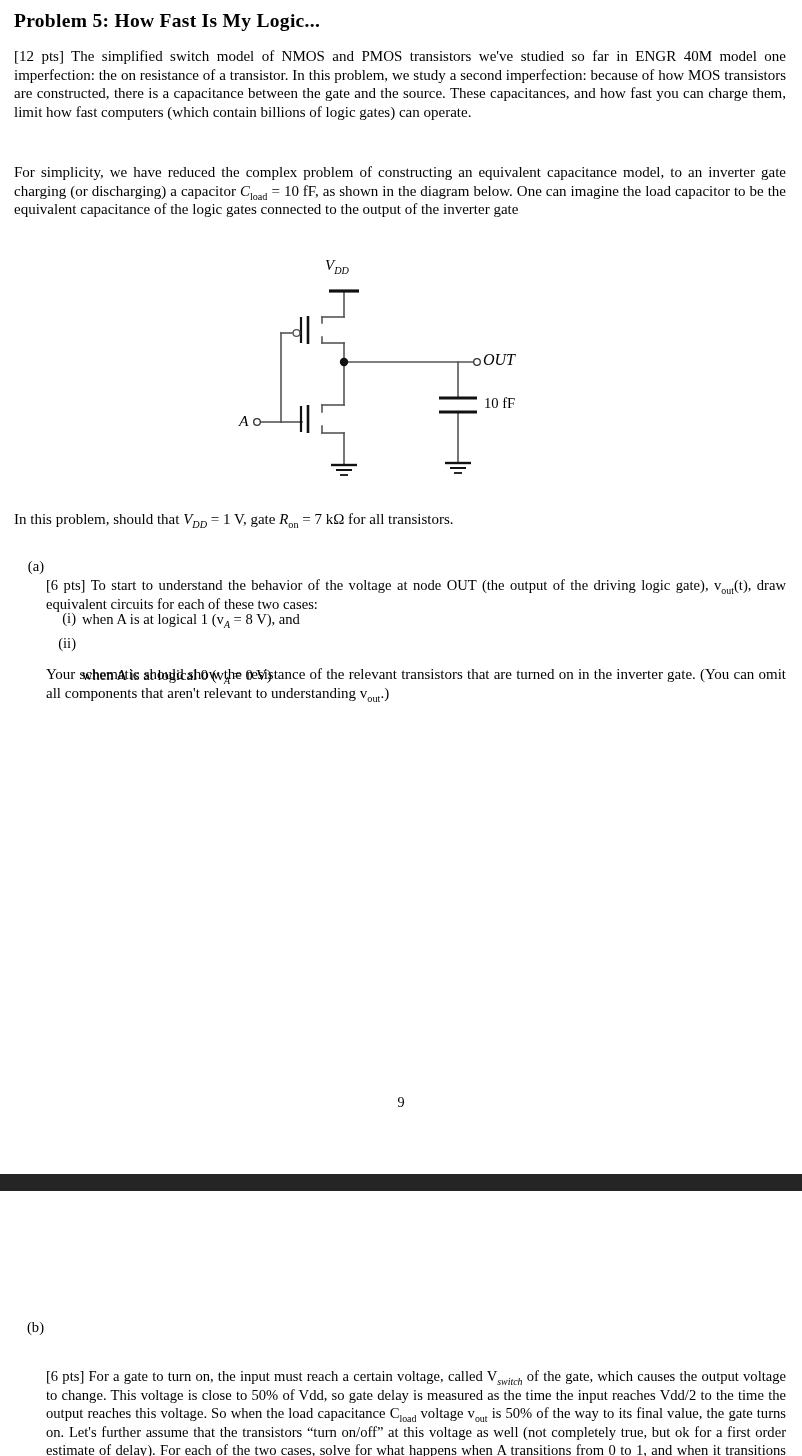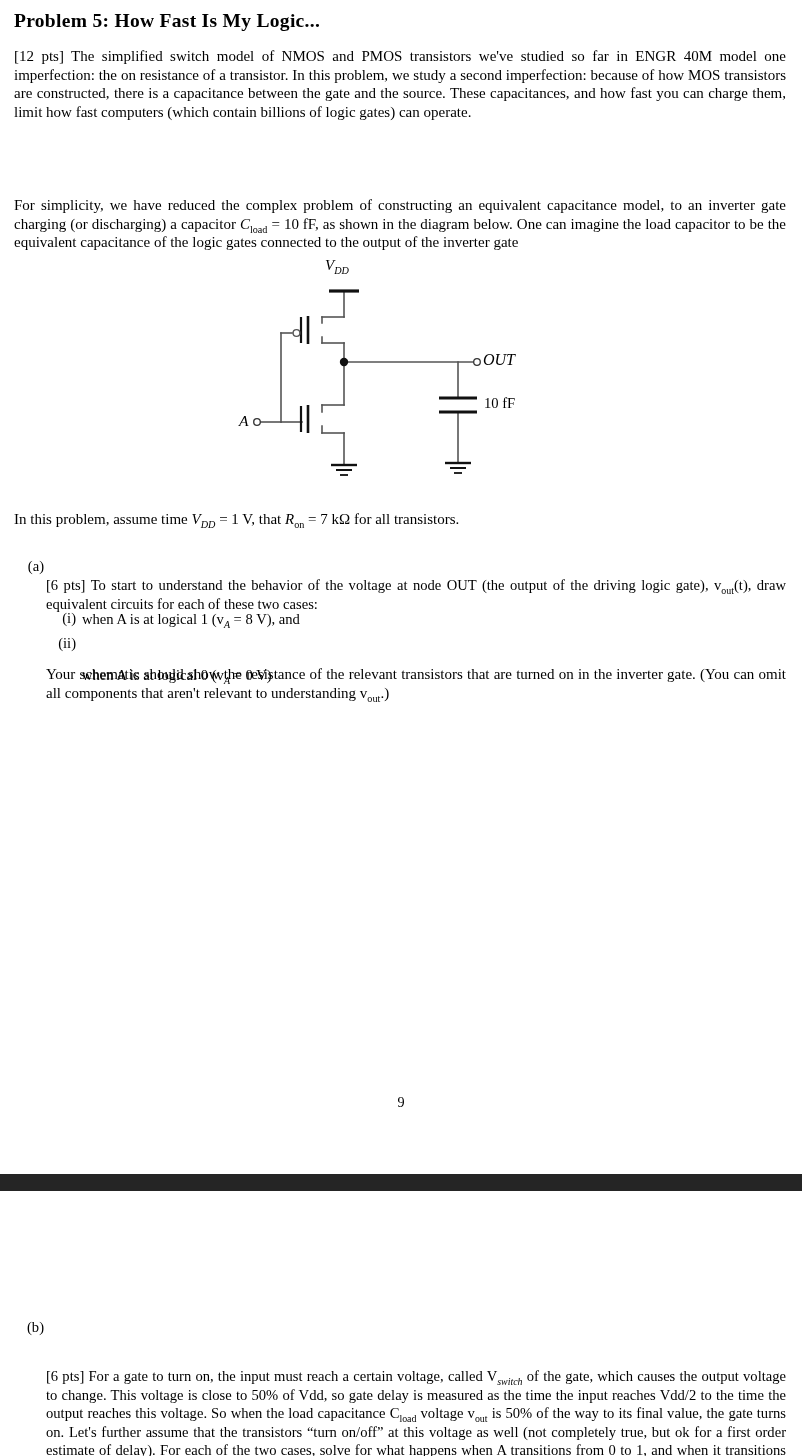--- a/index.html
+++ b/index.html
@@ -31,21 +31,21 @@
     white-space: nowrap;
   }
   .para {
     position: absolute;
     font-size: 15px;
     line-height: 18.6px;
     text-align: justify;
     text-justify: inter-word;
   }
   #intro-para { left: 14px; top: 47px; width: 772px; }
-  #setup-para { left: 14px; top: 163px; width: 772px; margin-top: 33px; }
+  #setup-para { left: 14px; top: 163px; width: 772px; }
   #assume-para { left: 14px; top: 510px; width: 772px; }
   #partA-body { left: 46px; top: 665px; width: 740px; }
   .label-col {
     position: absolute;
     text-align: right;
     font-size: 14.6px;
   }
   .item-text {
     position: absolute;
     font-size: 14.6px;
@@ -197,21 +197,21 @@
       <circle cx="247" cy="107" r="3.3" fill="#ffffff" stroke="#333333" stroke-width="1.3"></circle>
     </svg>
 
     <div style="position:absolute; left:95px; top:2px; font-size:15px;"><span class="mi">V</span><sub class="smi">DD</sub></div>
     <div style="position:absolute; left:9px; top:157px; font-size:15.5px;" class="mi">A</div>
     <div style="position:absolute; left:253px; top:96px; font-size:16px;" class="mi">OUT</div>
     <div style="position:absolute; left:254px; top:140px; font-size:14.6px;">10 fF</div>
   </div>
 
   <div class="para" id="assume-para">
-    <span>In this problem, assume time </span><span class="nb"><span class="mi">V</span><sub class="smi">DD</sub><span> = 1 V</span></span><span>, that </span><span class="nb"><span class="mi">R</span><sub class="sm">on</sub><span> = 7 kΩ</span></span><span> for all transistors.</span>
+    <span>In this problem, should that </span><span class="nb"><span class="mi">V</span><sub class="smi">DD</sub><span> = 1 V</span></span><span>, gate </span><span class="nb"><span class="mi">R</span><sub class="sm">on</sub><span> = 7 kΩ</span></span><span> for all transistors.</span>
   </div>
 
   <div class="label-col" id="partA-label">(a)</div>
   <div class="item-text" id="partA-text">
     <span>[6 pts] To start to understand the behavior of the voltage at node OUT (the output of the driving logic gate), v</span><sub class="sm">out</sub><span>(t), draw equivalent circuits for each of these two cases:</span>
   </div>
 
   <div class="label-col" id="sub-i-label">(i)</div>
   <div class="item-text" id="sub-i-text">
     <span>when A is at logical 1 (v</span><sub class="smi">A</sub><span> = 8 V), and</span>

